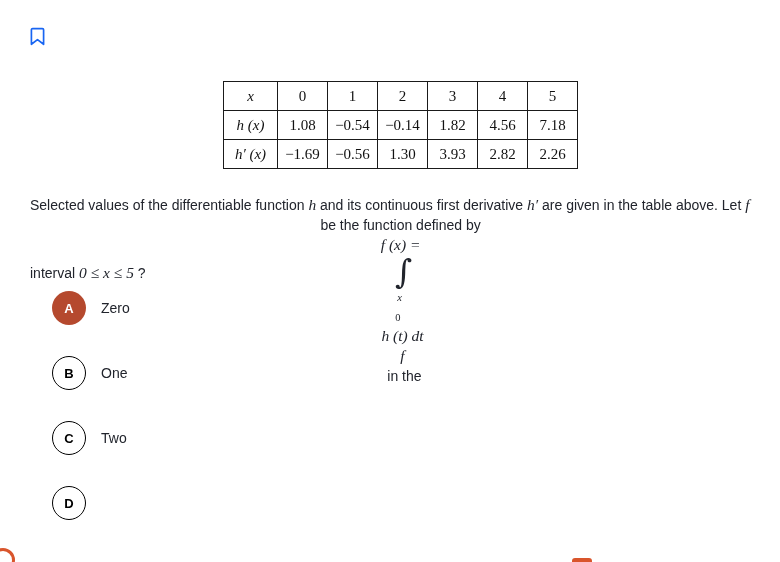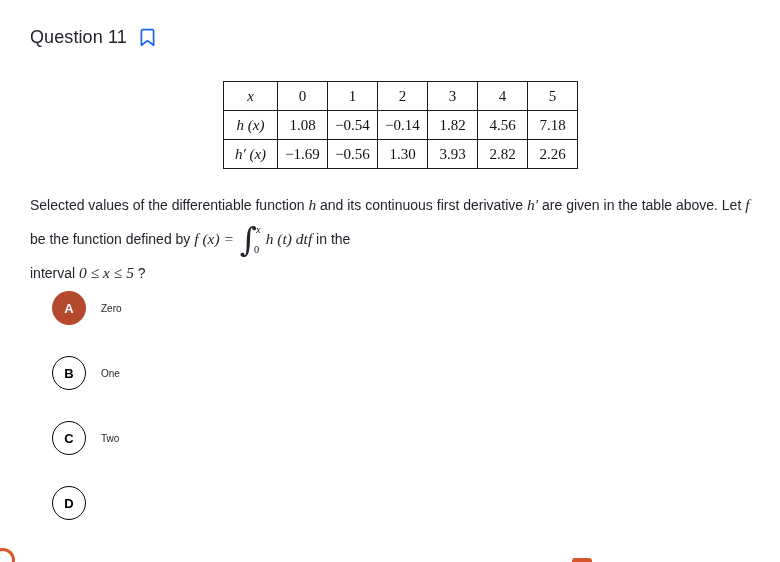--- a/index.html
+++ b/index.html
@@ -29,21 +29,21 @@
     text-align:center;
     height:29px;
     padding:0 7px;
     min-width:50px;
   }
   table.values td.lbl { font-style:italic; min-width:54px; }
 
   
   .question { position:absolute; left:30px; top:195px; width:745px; font-size:14px; color:#21242c; }
   .qline { white-space:nowrap; line-height:20px; }
-  .qline2 { display:flex; align-items:center; height:48px; }
+  .qline2 { display:flex; align-items:center; height:48px;flex-direction:column; }
   .qline2 span { white-space:pre; }
   .math {
     font-family:"Liberation Serif", serif;
     font-style:italic;
     font-size:15.5px;
     color:#21242c;
   }
   .int-glyph {
     font-family:"DejaVu Serif", serif;
     font-style:normal;
@@ -64,39 +64,38 @@
   
   .option { position:absolute; left:52px; display:flex; align-items:center; gap:15px; cursor:pointer; }
   .opt-a { top:291px; } .opt-b { top:356px; } .opt-c { top:421px; } .opt-d { top:486px; }
   .bubble {
     width:34px; height:34px; border-radius:50%;
     display:flex; align-items:center; justify-content:center;
     font-weight:bold; font-size:13px; flex:0 0 auto;
   }
   .bubble.sel { background:#b5492e; color:#ffffff; border:none; }
   .bubble.unsel { background:#ffffff; color:#000000; border:1.5px solid #000000; }
-  .opt-text { font-size:10px; color:#21242c; }
+  .opt-text { font-size:14px; color:#21242c; }
 
   
   .partial-bl {
     position:absolute; left:-9px; bottom:-10px;
     width:24px; height:24px; border-radius:50%;
     border:3px solid #d9552c; background:#fff;
   }
   .partial-br {
     position:absolute; left:572px; bottom:-5px;
     width:20px; height:9px; border-radius:3px;
     background:#d9552c;
   }
 </style>
 </head>
 <body>
 
 <div class="title-row">
-  <div class="q-title">Question 11</div>
   <svg class="bookmark" viewBox="0 0 16 19">
     <path d="M2.8 1 H13.2 C13.9 1 14.5 1.6 14.5 2.3 V17.8 L8 12.8 L1.5 17.8 V2.3 C1.5 1.6 2.1 1 2.8 1 Z" fill="none" stroke="#1865f2" stroke-width="1.8" stroke-linejoin="round"></path>
   </svg>
 </div>
 
 <table class="values">
   <tbody>
       <tr>
     <td class="lbl">x</td>
     <td>0</td>

